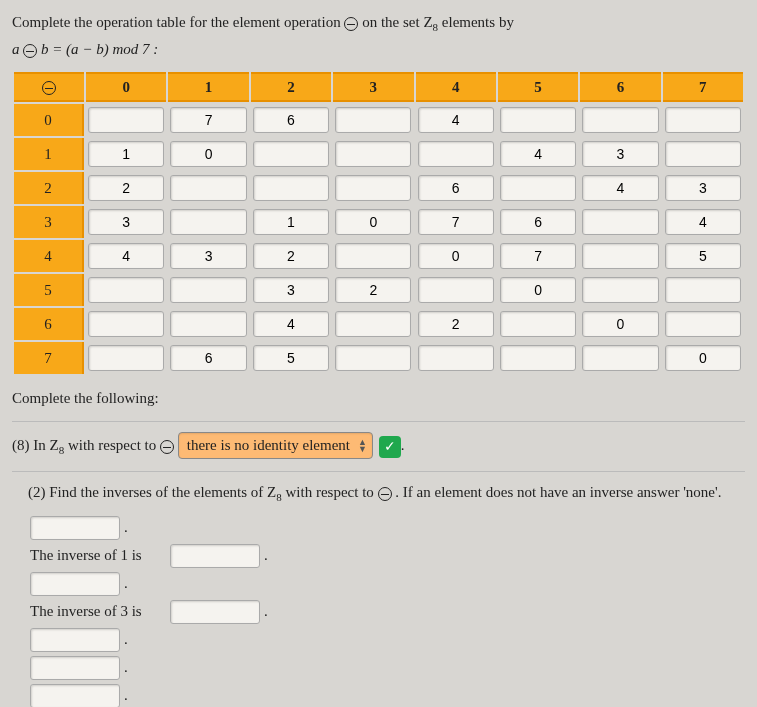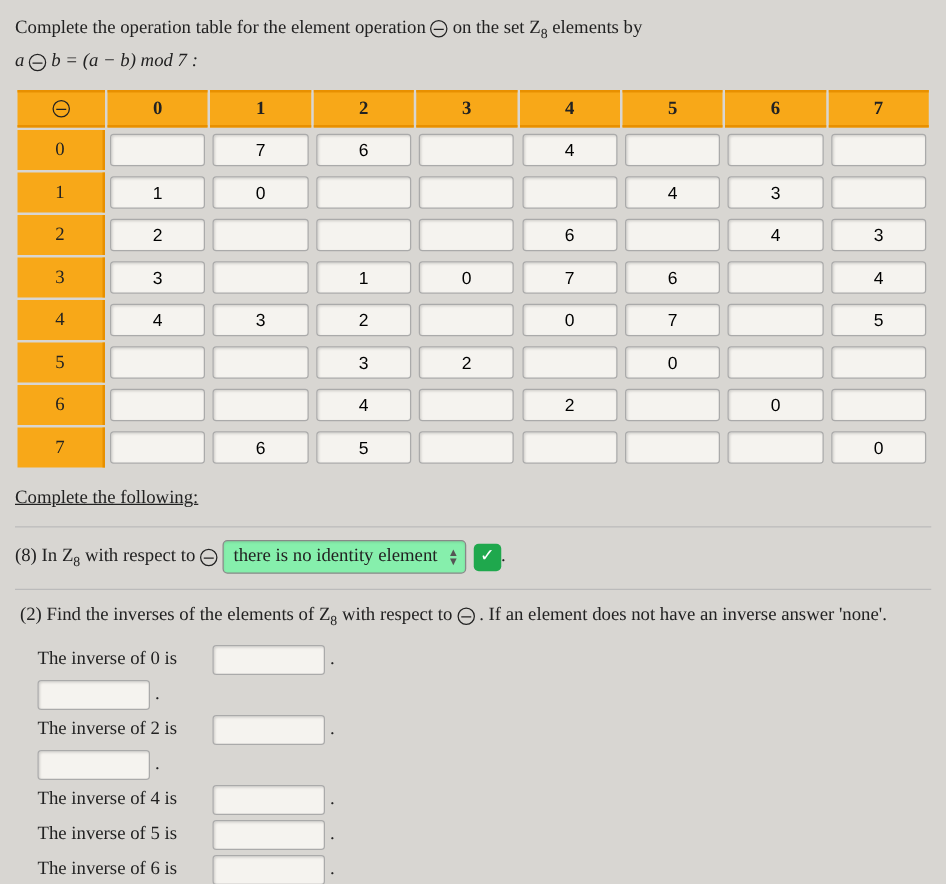--- a/index.html
+++ b/index.html
@@ -79,36 +79,35 @@
       content: '';
       position: absolute;
       left: 2px;
       right: 2px;
       top: 50%;
       border-top: 1.5px solid #222;
     }
     .section-label {
       margin: 12px 0 14px 0;
       font-size: 15px;
-      text-decoration: underline;
     }
     hr.divider {
       border: none;
       border-top: 1px solid #bbb;
       margin: 10px 0;
     }
     .q1-row {
       margin: 8px 0 12px 0;
     }
     .select-box {
       display: inline-block;
       border: 1px solid #888;
       border-radius: 4px;
       padding: 4px 22px 4px 8px;
-      background: #86efac;
+      background: #fdba74;
       position: relative;
       box-shadow: inset 0 1px 2px rgba(0,0,0,0.1);
     }
     .select-arrows {
       position: absolute;
       right: 5px;
       top: 50%;
       transform: translateY(-50%);
       font-size: 9px;
       line-height: 7px;
@@ -121,21 +120,21 @@
       background: #1fa84d;
       border-radius: 4px;
       color: white;
       text-align: center;
       line-height: 22px;
       font-size: 14px;
       vertical-align: middle;
       margin-left: 2px;
     }
     .q2-text {
-      margin: 10px 4px;
+      margin: 10px 16px;
       line-height: 1.4;
     }
     .inverse-list {
       margin-left: 18px;
       margin-top: 8px;
     }
     .inverse-row {
       margin-bottom: 4px;
       display: flex;
       align-items: center;
@@ -306,45 +305,42 @@
 <div class="q2-text">
   <span>(2) Find the inverses of the elements of </span>
   <span class="zset"><span>Z</span><span class="sub">8</span></span>
   <span> with respect to </span>
   <span class="op-symbol"></span>
   <span> . If an element does not have an inverse answer 'none'.</span>
 </div>
 
 <div class="inverse-list" id="inverse-list">
     <div class="inverse-row">
-      <span class="inverse-label">The inverse of 0 is</span>
-      <input class="inverse-input" style="">
-      <span class="period">.</span>
-    </div>
-    <div class="inverse-row">
-      <input class="inverse-input" style="">
-      <span class="period">.</span>
-    </div>
-    <div class="inverse-row">
-      <span class="inverse-label">The inverse of 2 is</span>
-      <input class="inverse-input" style="">
-      <span class="period">.</span>
-    </div>
-    <div class="inverse-row">
-      <input class="inverse-input" style="">
-      <span class="period">.</span>
-    </div>
-    <div class="inverse-row">
-      <span class="inverse-label">The inverse of 4 is</span>
-      <input class="inverse-input" style="">
-      <span class="period">.</span>
-    </div>
-    <div class="inverse-row">
-      <span class="inverse-label">The inverse of 5 is</span>
-      <input class="inverse-input" style="">
-      <span class="period">.</span>
-    </div>
-    <div class="inverse-row">
-      <span class="inverse-label">The inverse of 6 is</span>
+      <input class="inverse-input" style="">
+      <span class="period">.</span>
+    </div>
+    <div class="inverse-row">
+      <span class="inverse-label">The inverse of 1 is</span>
+      <input class="inverse-input" style="">
+      <span class="period">.</span>
+    </div>
+    <div class="inverse-row">
+      <input class="inverse-input" style="">
+      <span class="period">.</span>
+    </div>
+    <div class="inverse-row">
+      <span class="inverse-label">The inverse of 3 is</span>
+      <input class="inverse-input" style="">
+      <span class="period">.</span>
+    </div>
+    <div class="inverse-row">
+      <input class="inverse-input" style="">
+      <span class="period">.</span>
+    </div>
+    <div class="inverse-row">
+      <input class="inverse-input" style="">
+      <span class="period">.</span>
+    </div>
+    <div class="inverse-row">
       <input class="inverse-input" style="">
       <span class="period">.</span>
     </div>
   </div>
 
 </body></html>

